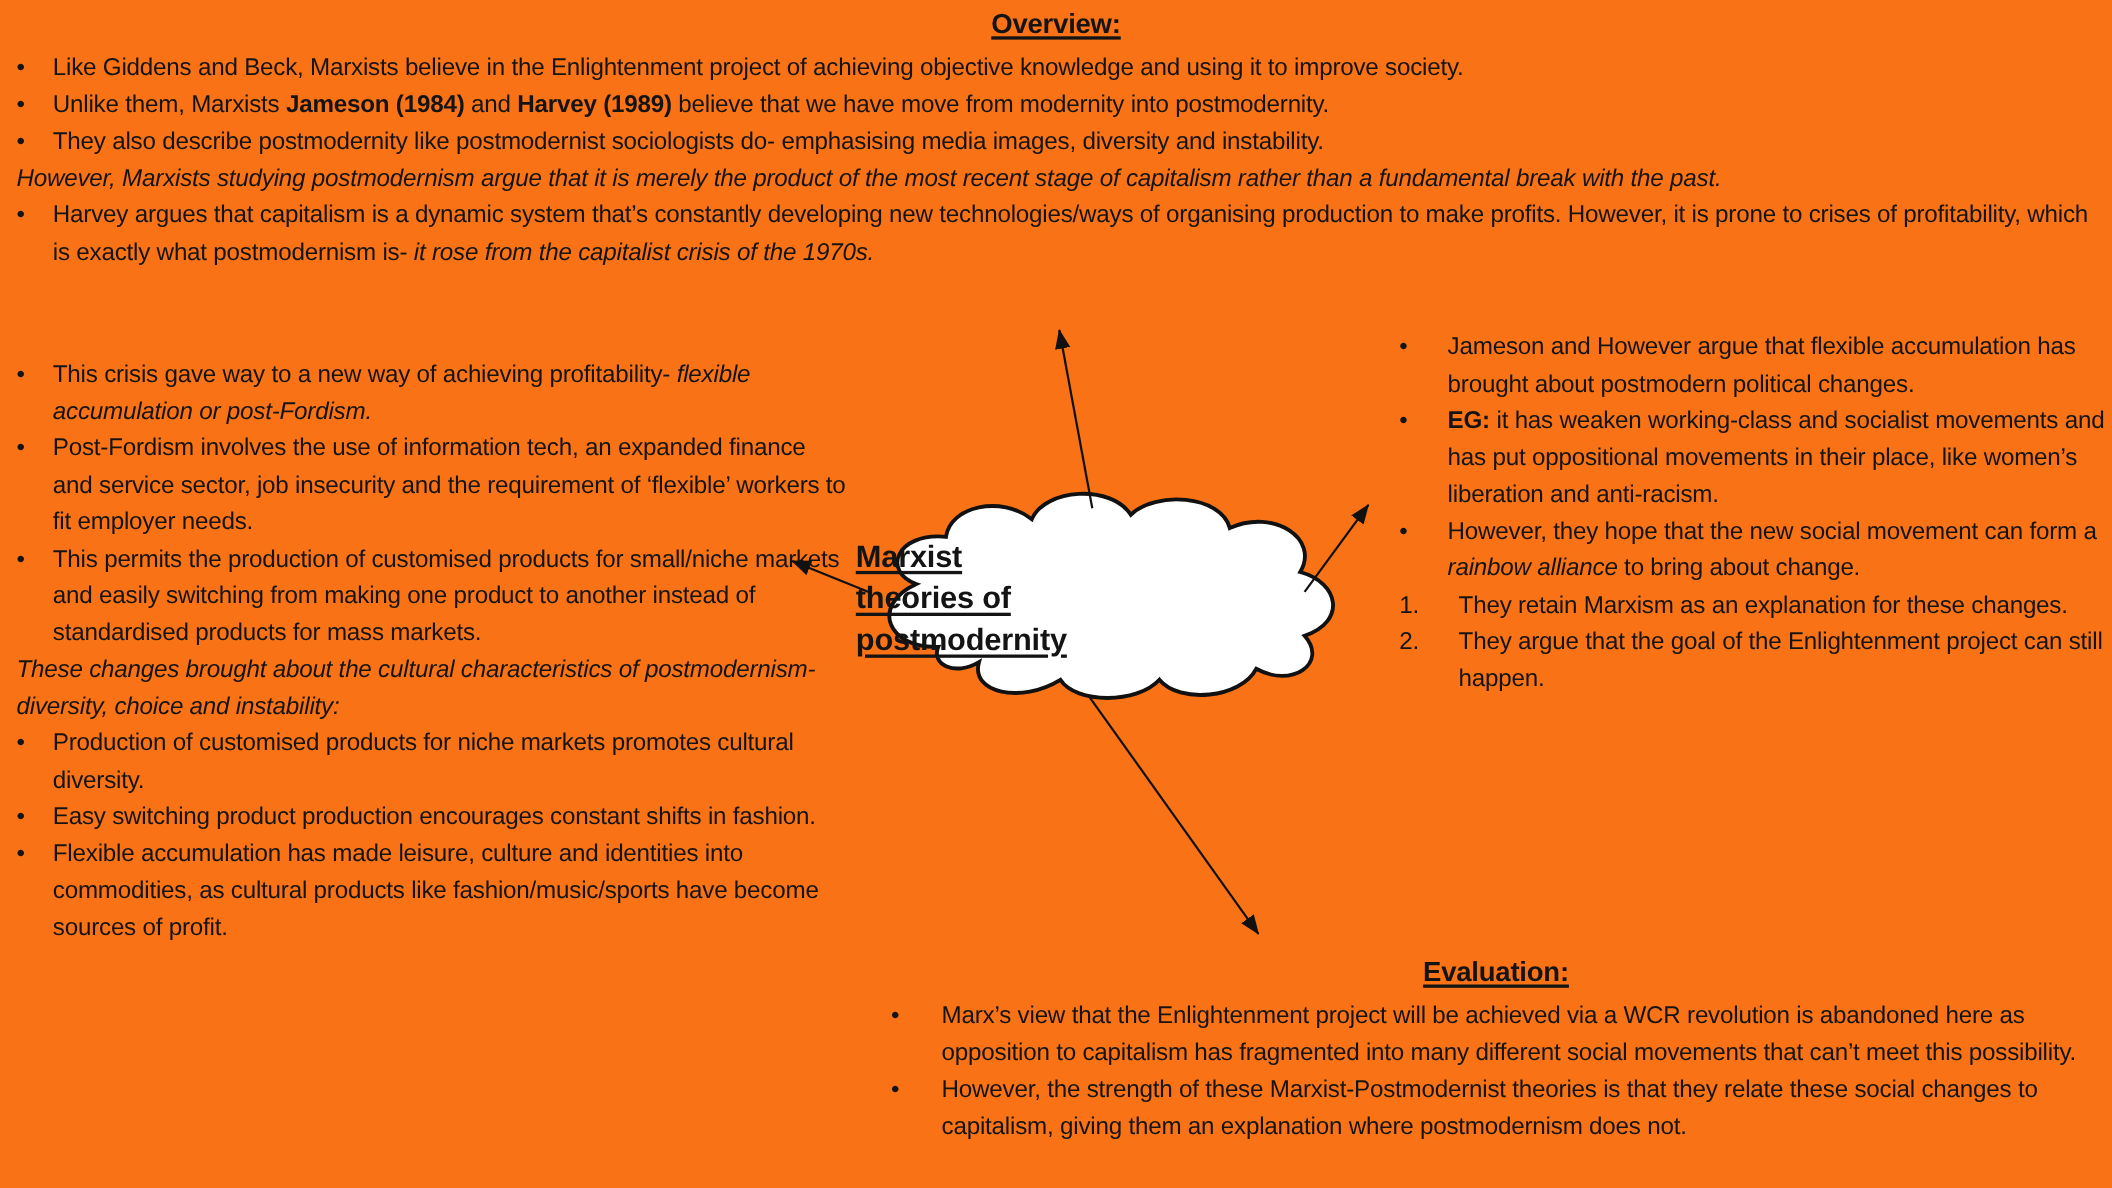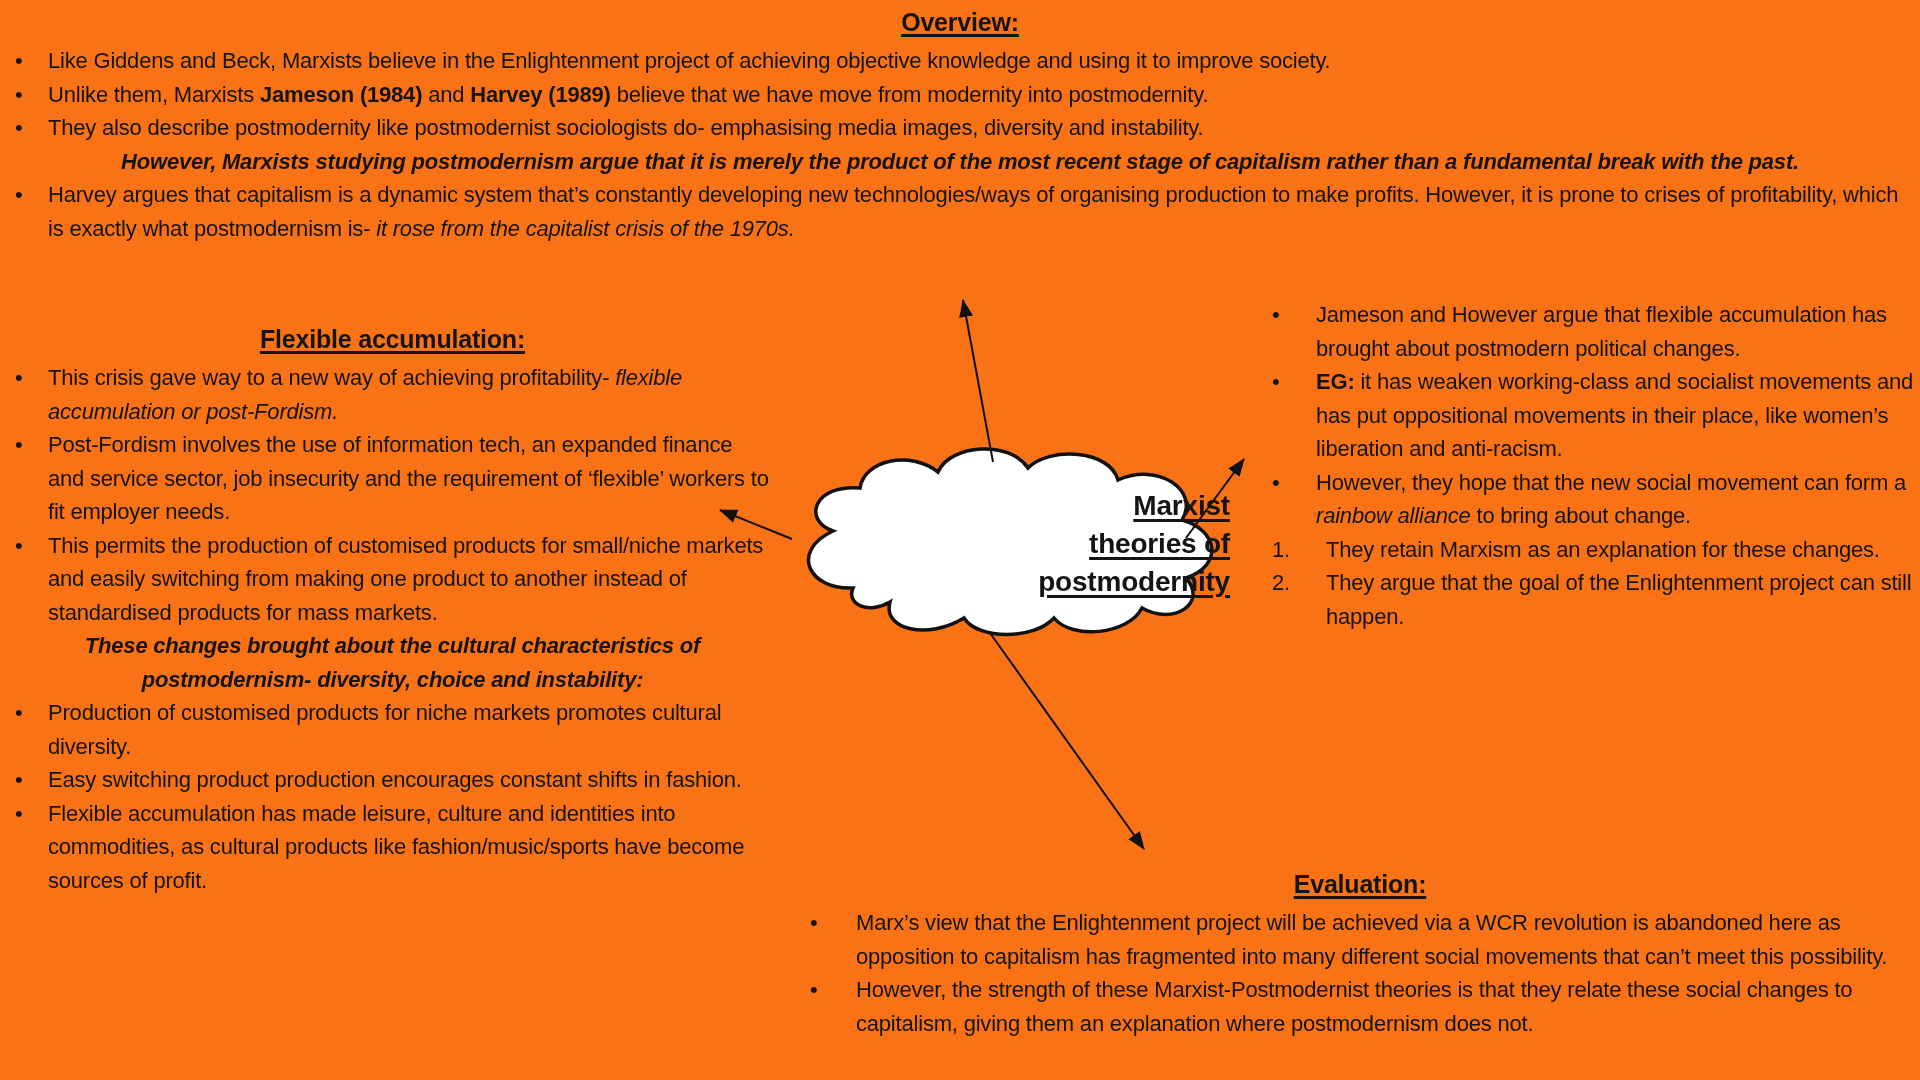--- a/index.html
+++ b/index.html
@@ -11,42 +11,42 @@
   .sec{position:absolute;}
   .sec-title{
     font-size:25px;font-weight:700;text-align:center;
     text-decoration:underline;text-decoration-thickness:2.5px;text-underline-offset:3px;
     margin-bottom:6px;line-height:32px;
   }
   .items{font-size:22px;line-height:33.5px;}
   .item{display:flex;align-items:flex-start;}
   .item .marker{flex:0 0 33px;}
   .item .txt{flex:1 1 auto;}
-  .item.center{display:block;text-align:center;font-weight:700;font-style:italic;}
+  .item.center{display:block;font-weight:400;font-style:italic;}
   .item.left{display:block;font-weight:700;font-style:italic;}
   .b{font-weight:700;}
   .i{font-style:italic;}
 
   
   #sec-overview{left:15px;top:6px;width:1890px;}
   #sec-flexible{left:15px;top:323px;width:755px;}
   #sec-flexible .item .marker{flex-basis:33px;}
   #sec-politics{left:1272px;top:298px;width:648px;}
   #sec-politics .item .marker{flex-basis:44px;}
   #sec-politics .item.num .marker{flex-basis:54px;}
   #sec-evaluation{left:800px;top:868px;width:1120px;}
   #sec-evaluation .items{padding-left:10px;}
   #sec-evaluation .item .marker{flex-basis:46px;}
 
   
   #cloud{position:absolute;left:778px;top:438px;width:452px;height:212px;}
   #cloud svg{position:absolute;left:0;top:0;}
   .cloud-text{
     position:absolute;inset:0;display:flex;flex-direction:column;
-    align-items:flex-end;justify-content:center;
+    align-items:flex-start;justify-content:center;
     font-size:28px;font-weight:700;line-height:38px;text-align:center;
   }
   .cloud-text span{
     text-decoration:underline;text-decoration-thickness:3px;text-underline-offset:4px;
   }
 
   
   #arrows{position:absolute;left:0;top:0;pointer-events:none;}
 </style>
 </head>
@@ -71,21 +71,20 @@
         </div>
         <div class="item center"><span class="txt"><span>However, Marxists studying postmodernism argue that it is merely the product of the most recent stage of capitalism rather than a fundamental break with the past.</span></span></div>
         <div class="item bullet">
           <span class="marker">•</span>
           <span class="txt"><span>Harvey argues that capitalism is a dynamic system that’s constantly developing new technologies/ways of organising production to make profits. However, it is prone to crises of profitability, which is exactly what postmodernism is- </span><span class="i">it rose from the capitalist crisis of the 1970s.</span></span>
         </div>
       </div>
   </div>
 
   <div class="sec" id="sec-flexible">
-    <div class="sec-title">Flexible accumulation:</div>
     <div class="items">
         <div class="item bullet">
           <span class="marker">•</span>
           <span class="txt"><span>This crisis gave way to a new way of achieving profitability- </span><span class="i">flexible accumulation or post-Fordism.</span></span>
         </div>
         <div class="item bullet">
           <span class="marker">•</span>
           <span class="txt"><span>Post-Fordism involves the use of information tech, an expanded finance and service sector, job insecurity and the requirement of ‘flexible’ workers to fit employer needs.</span></span>
         </div>
         <div class="item bullet">

